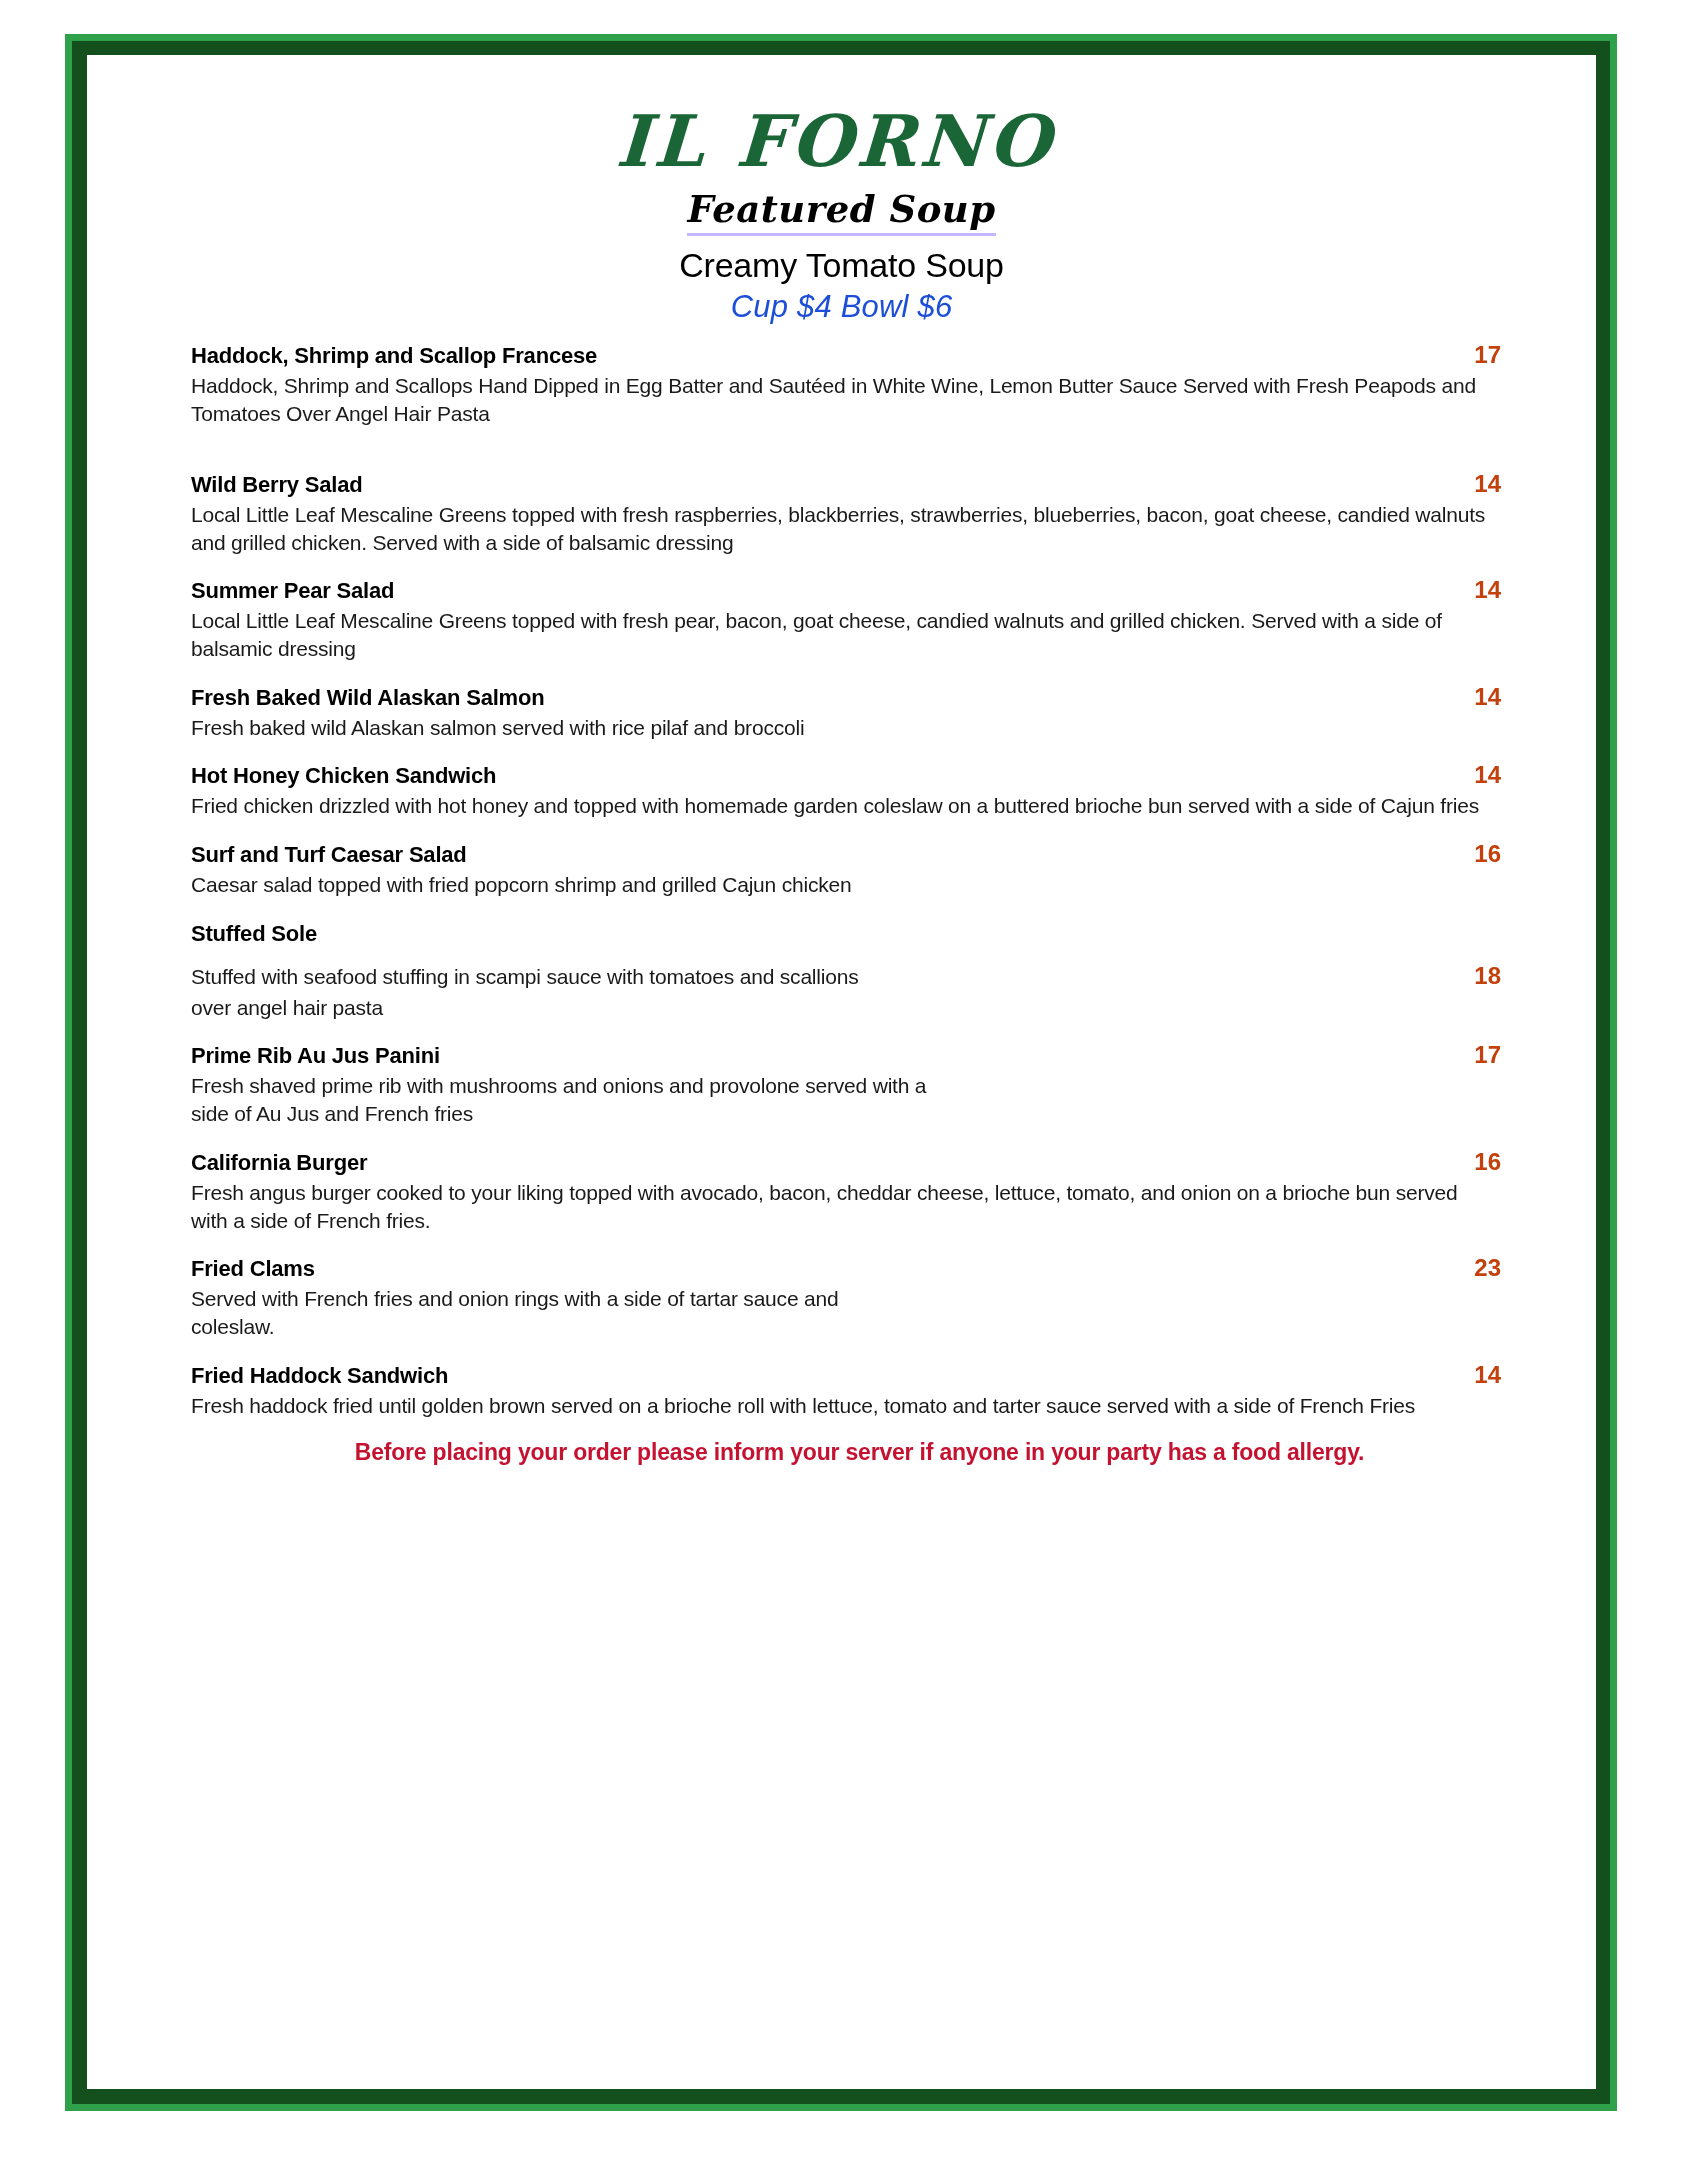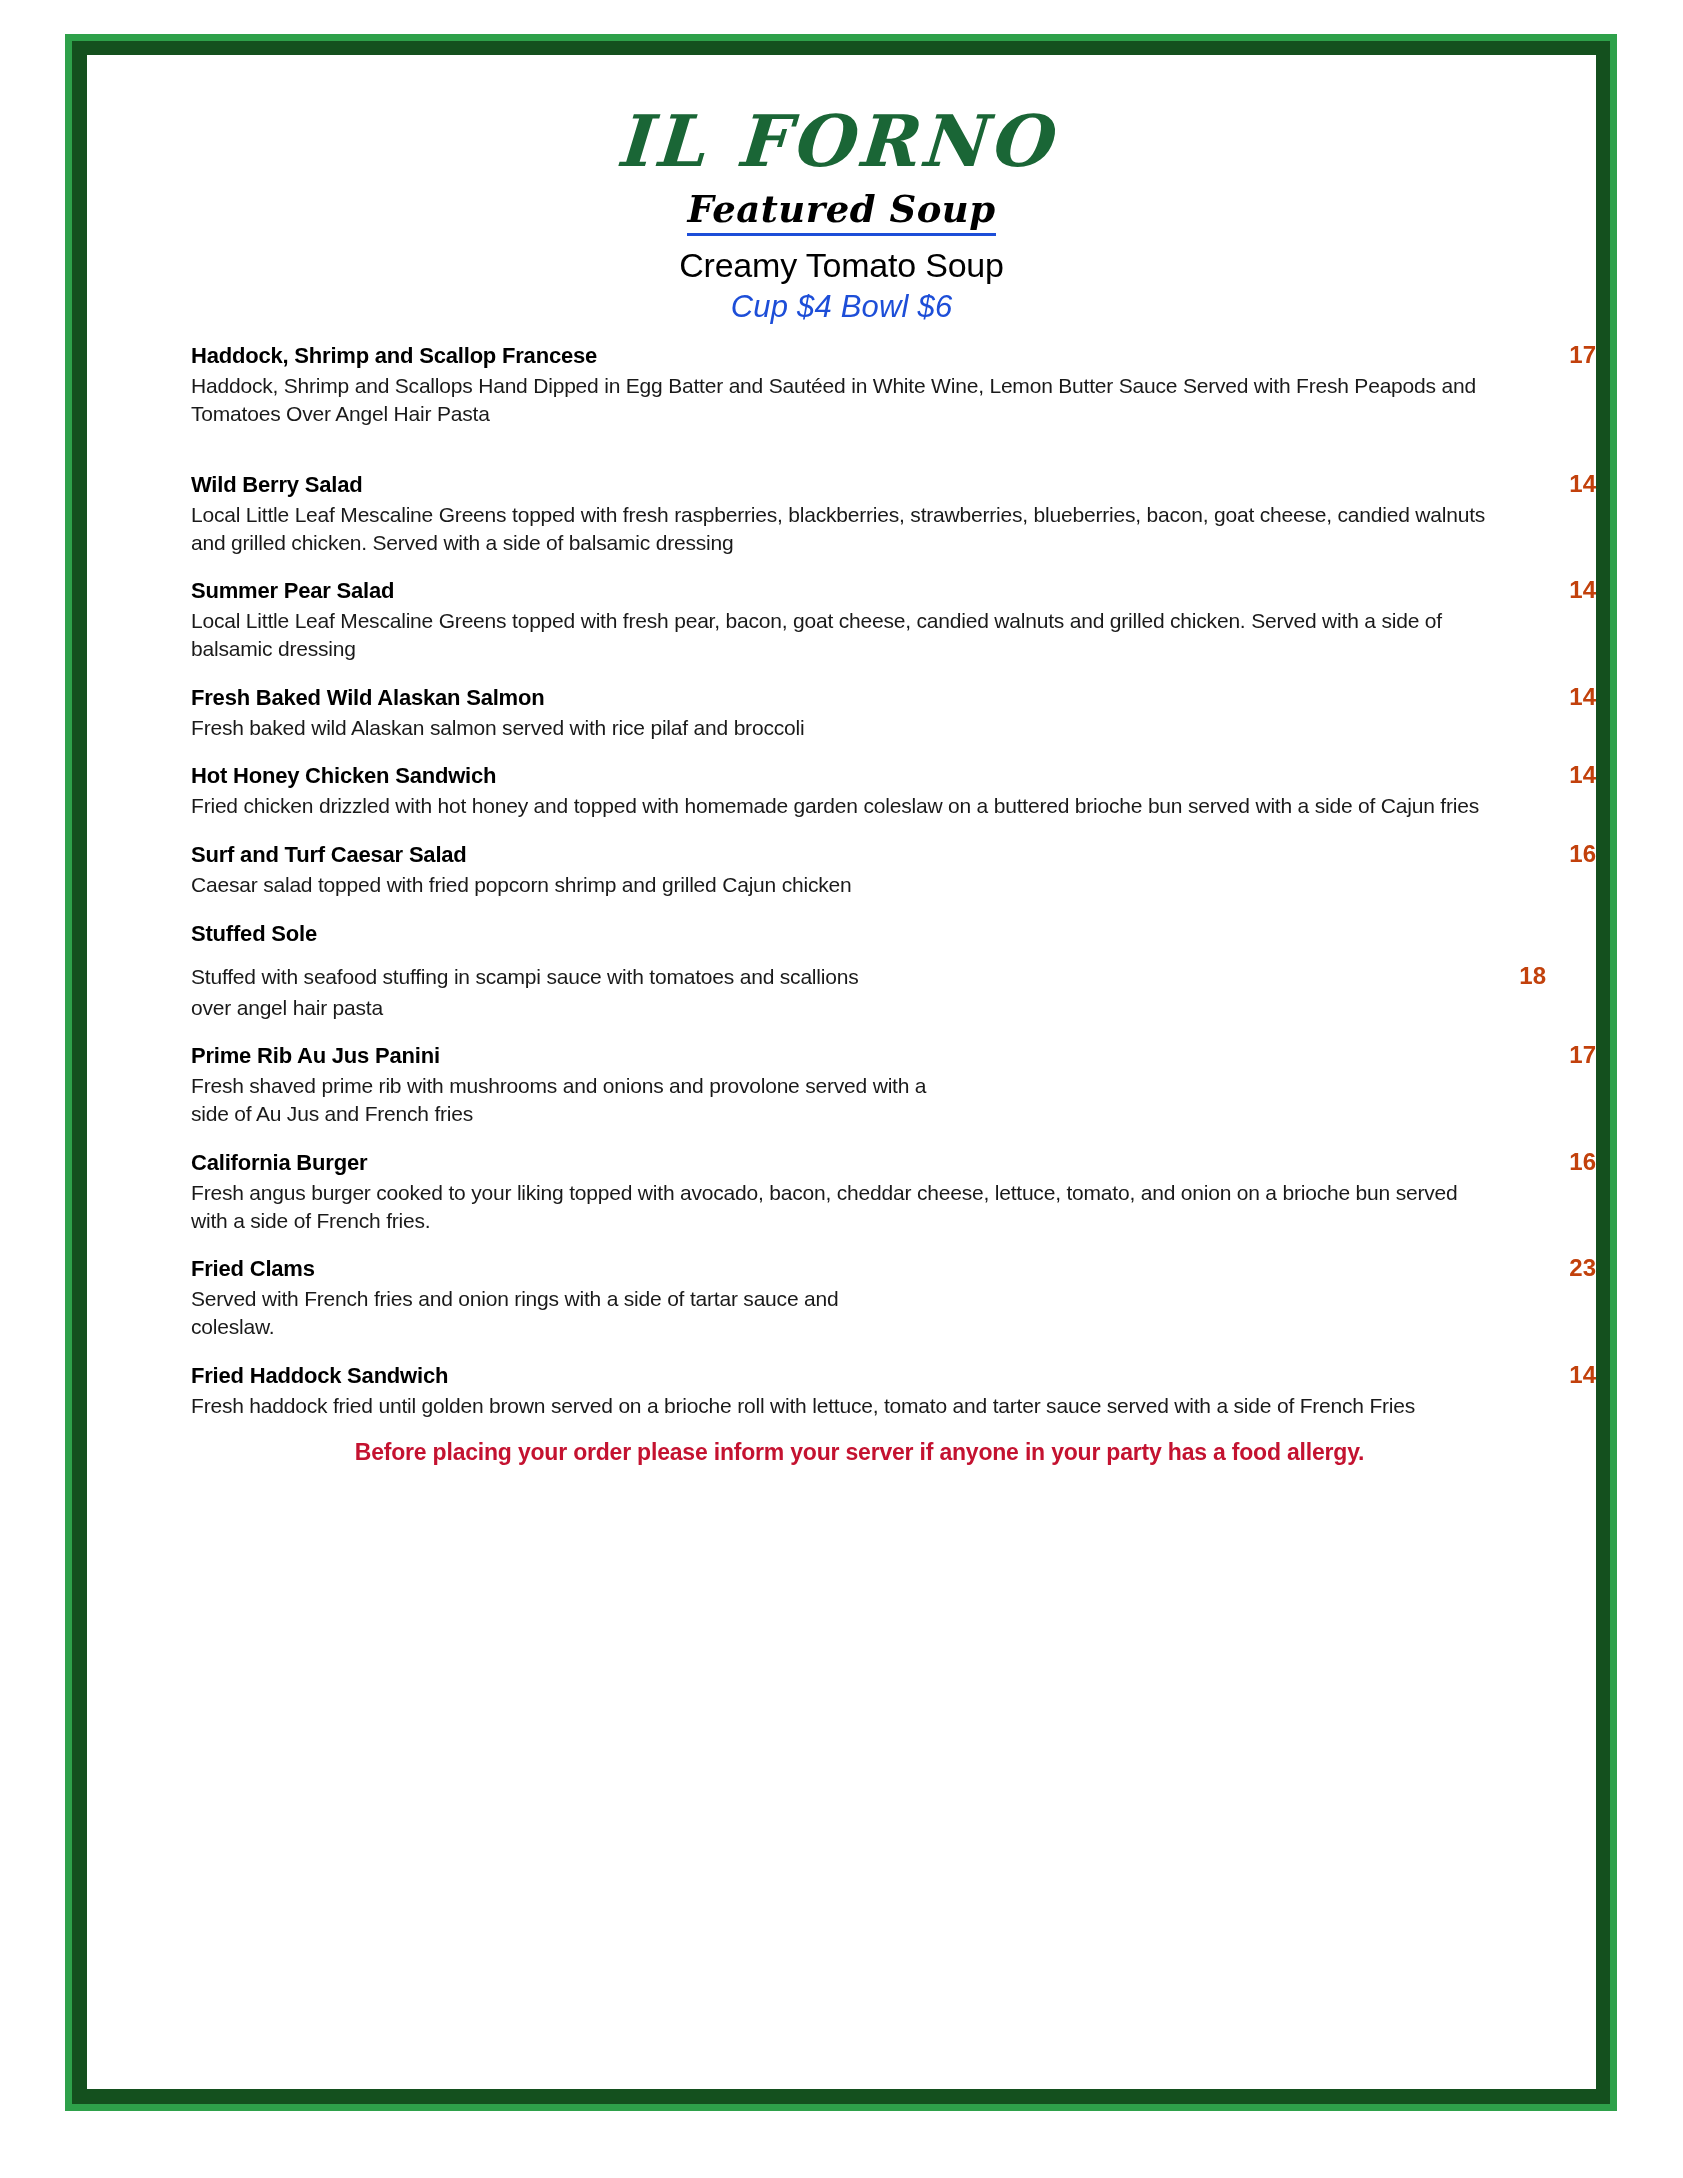--- a/index.html
+++ b/index.html
@@ -76,21 +76,21 @@
     letter-spacing: -0.3px;
   }
   .featured-soup {
     display: inline-block;
     font-family: "DejaVu Serif", serif;
     font-style: italic;
     font-weight: bold;
     font-size: 37px;
     color: #000000;
     margin-top: 12px;
-    border-bottom: 3px solid #1d4ed8;
+    border-bottom: 3px solid #c4b5fd;
     padding-bottom: 2px;
     letter-spacing: 0.5px;
   }
   .soup-name {
     font-family: "Liberation Sans", sans-serif;
     font-size: 34px;
     color: #000000;
     margin-top: 10px;
     letter-spacing: -0.2px;
   }
@@ -100,20 +100,21 @@
     font-size: 31px;
     color: #1d4ed8;
     margin-top: 4px;
     letter-spacing: 0.2px;
   }
 
   
   .menu {
     margin-top: 16px;
     padding-left: 104px;
+    padding-right: 95px;
   }
   .menu-item {
     margin-bottom: 20px;
   }
   .menu-item.gap-lg { margin-bottom: 42px; }
 
   .item-head {
     display: flex;
     align-items: baseline;
     justify-content: space-between;

